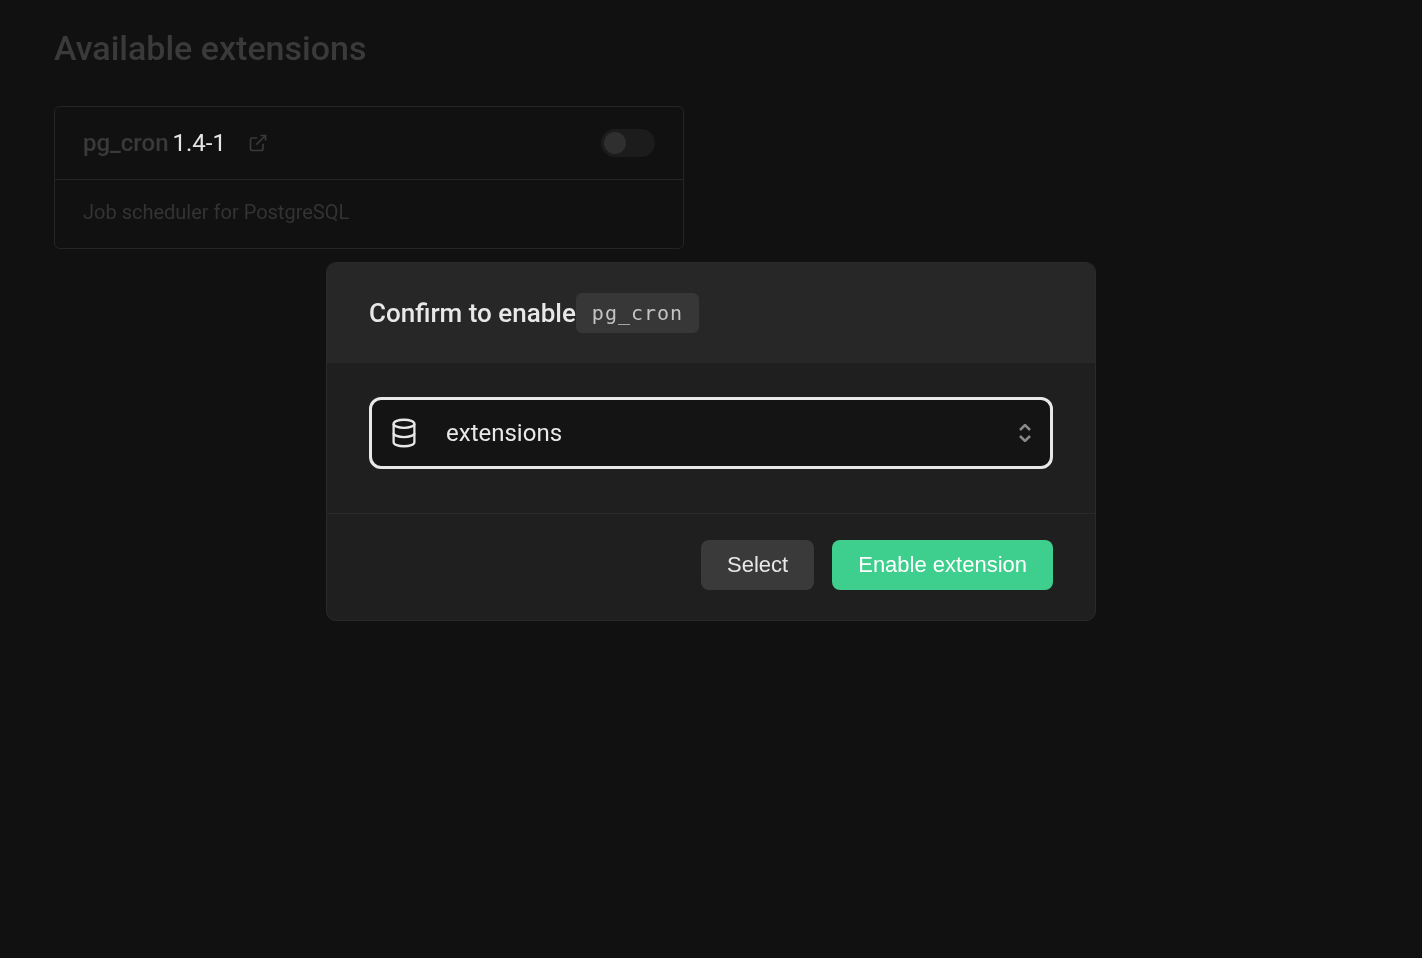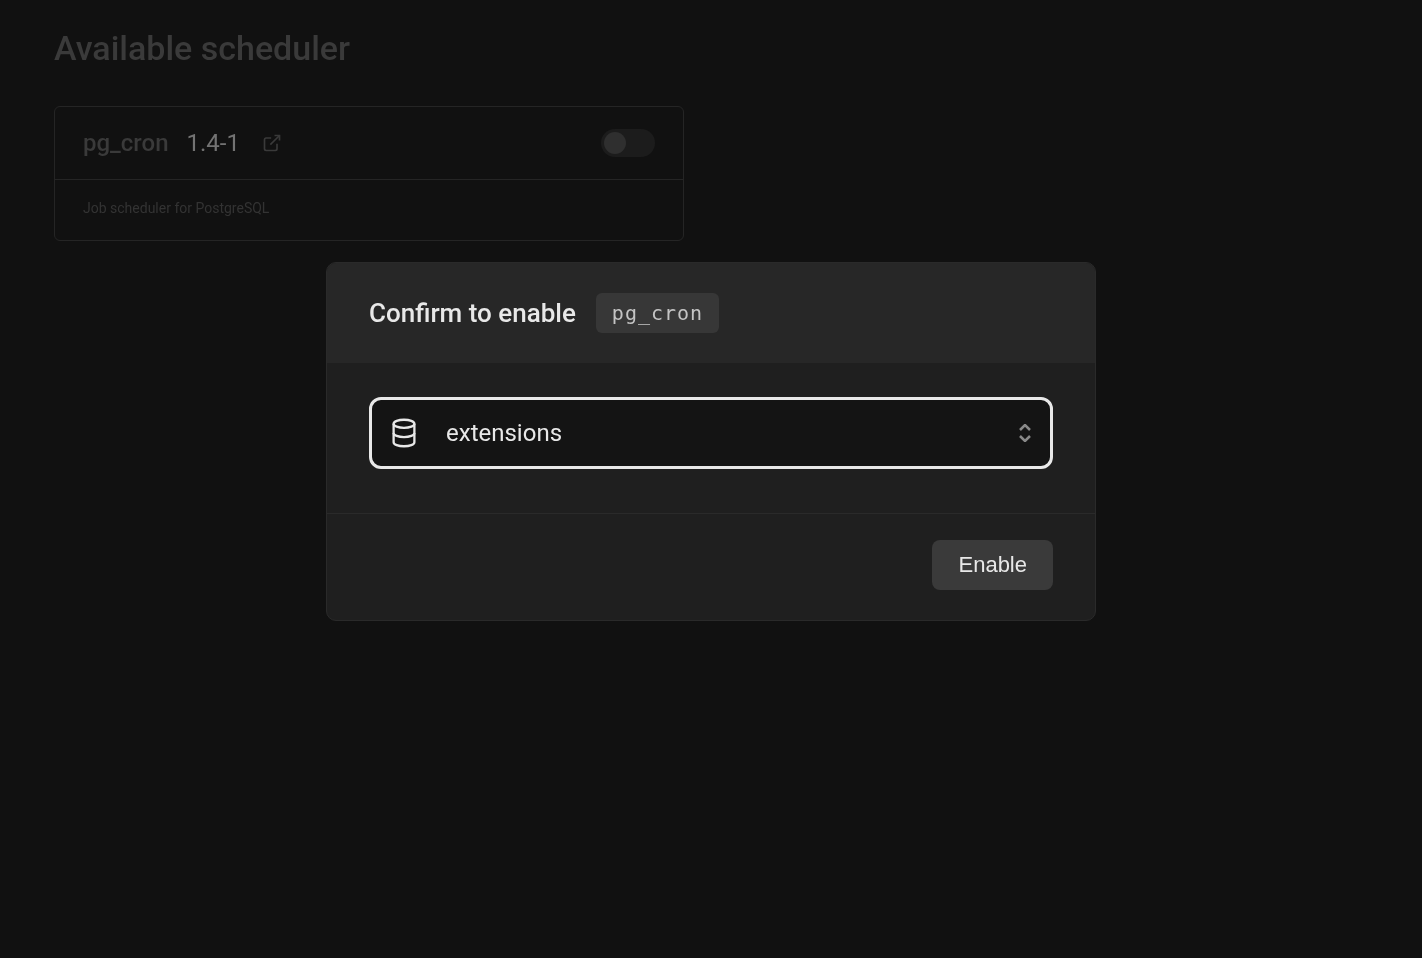--- a/index.html
+++ b/index.html
@@ -32,23 +32,23 @@
       align-items: center;
       padding: 22px 28px;
       border-bottom: 1px solid #252525;
     }
     .extension-name {
       color: #3a3a3a;
       font-size: 24px;
       font-weight: 500;
     }
     .extension-version {
-      color: #737373;
-      font-size: 24px;
-      margin-left: 18px;
+      color: #e5e5e5;
+      font-size: 24px;
+      margin-left: 4px;
     }
     .external-link-icon {
       margin-left: 22px;
       width: 20px;
       height: 20px;
       display: flex;
       align-items: center;
       justify-content: center;
     }
     .external-link-icon svg {
@@ -69,21 +69,21 @@
       left: 3px;
       top: 3px;
       width: 22px;
       height: 22px;
       background: #2f2f2f;
       border-radius: 50%;
     }
     .extension-description {
       padding: 20px 28px 24px;
       color: #333333;
-      font-size: 14px;
+      font-size: 20px;
     }
     .modal-overlay {
       position: absolute;
       inset: 0;
       display: flex;
       align-items: flex-start;
       justify-content: center;
     }
     .modal {
       margin-top: 262px;
@@ -91,21 +91,20 @@
       background: #1f1f1f;
       border-radius: 10px;
       overflow: hidden;
       border: 1px solid #2a2a2a;
     }
     .modal-header {
       background: #272727;
       padding: 30px 42px;
       display: flex;
       align-items: center;
-      gap: 20px;
     }
     .modal-title {
       color: #e8e8e8;
       font-size: 26px;
       font-weight: 500;
     }
     .code-chip {
       background: #373737;
       color: #c4c4c4;
       font-family: "SF Mono", Monaco, monospace;
@@ -175,21 +174,21 @@
       color: #e8e8e8;
     }
     .btn-primary {
       background: #3ecf8e;
       color: #ffffff;
     }
   </style>
 </head>
 <body>
 
-<h1 class="page-title">Available scheduler</h1>
+<h1 class="page-title">Available extensions</h1>
 
 <div class="extension-card">
   <div class="extension-header">
     <span class="extension-name">pg_cron</span>
     <span class="extension-version">1.4-1</span>
     <span class="external-link-icon">
       <svg width="20" height="20" viewBox="0 0 24 24">
           <path d="M18 13v6a2 2 0 0 1-2 2H5a2 2 0 0 1-2-2V8a2 2 0 0 1 2-2h6"></path>
           <polyline points="15 3 21 3 21 9"></polyline>
           <line x1="10" y1="14" x2="21" y2="3"></line>
@@ -222,16 +221,17 @@
           <svg width="14" height="8" viewBox="0 0 14 8">
               <polyline points="2 6 7 1 12 6"></polyline>
             </svg>
           <svg width="14" height="8" viewBox="0 0 14 8">
               <polyline points="2 2 7 7 12 2"></polyline>
             </svg>
         </span>
       </div>
     </div>
     <div class="modal-footer">
-      <button class="btn btn-secondary">Enable</button>
+      <button class="btn btn-secondary">Select</button>
+      <button class="btn btn-primary">Enable extension</button>
     </div>
   </div>
 </div>
 
 </body></html>

